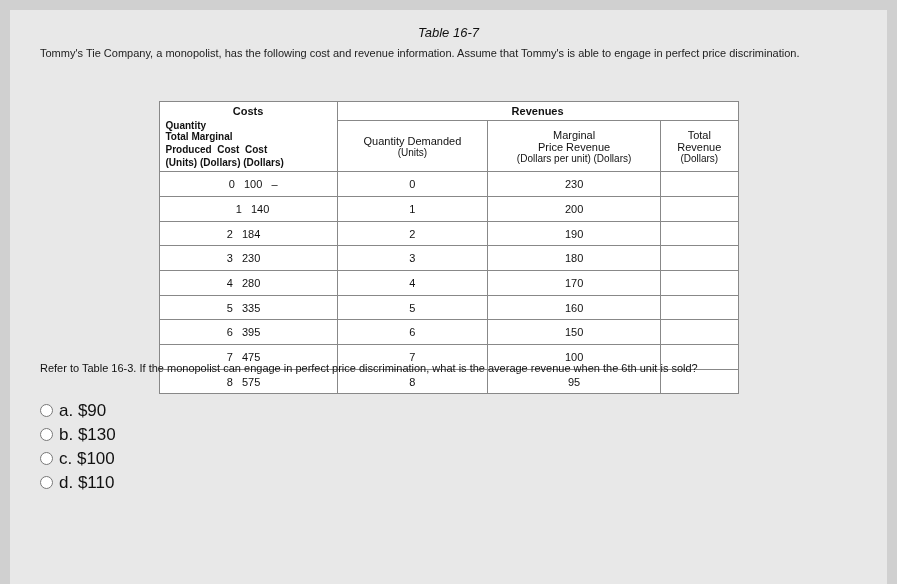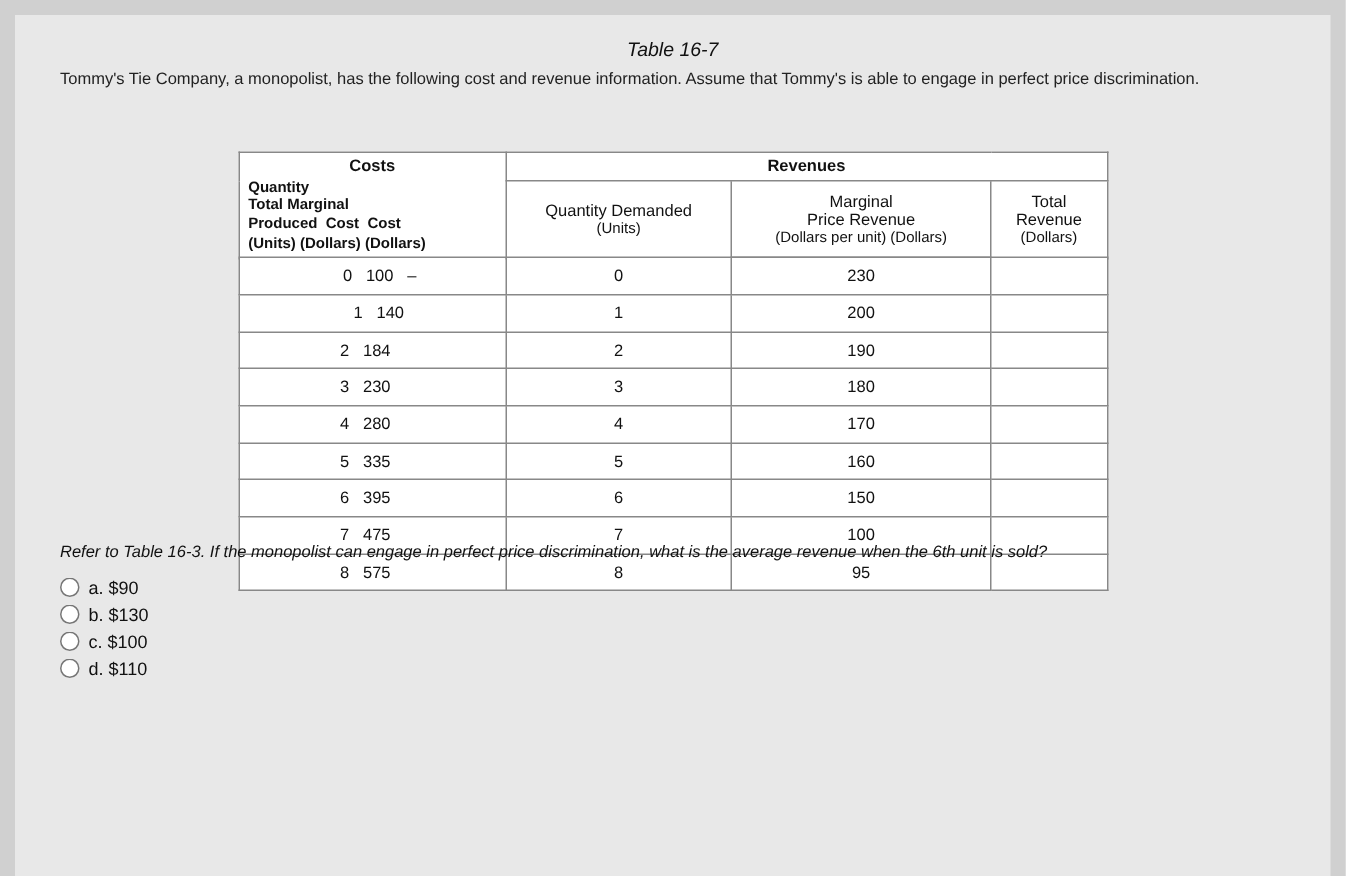--- a/index.html
+++ b/index.html
@@ -73,35 +73,34 @@
     }
     .costs-header-inner {
       font-size: 11px;
     }
     .question-section {
       margin-top: 10px;
       font-size: 11px;
       color: #111;
     }
     .question-text {
-      margin-bottom: 8px;
+      margin-bottom: 24px;
       line-height: 1.4;
-      font-style: italic;
     }
     .answer-option {
       display: flex;
       align-items: center;
       margin-bottom: 4px;
       cursor: pointer;
     }
     .answer-option input[type="radio"] {
       margin-right: 6px;
     }
     .answer-option label {
-      font-size: 12px;
+      font-size: 17px;
       color: #111;
     }
   </style>
 </head>
 <body>
 
 <div class="page">
 
   <div class="table-title">Table 16-7</div>
   <div class="table-description">Tommy's Tie Company, a monopolist, has the following cost and revenue information. Assume that Tommy's is able to engage in perfect price discrimination.</div>

